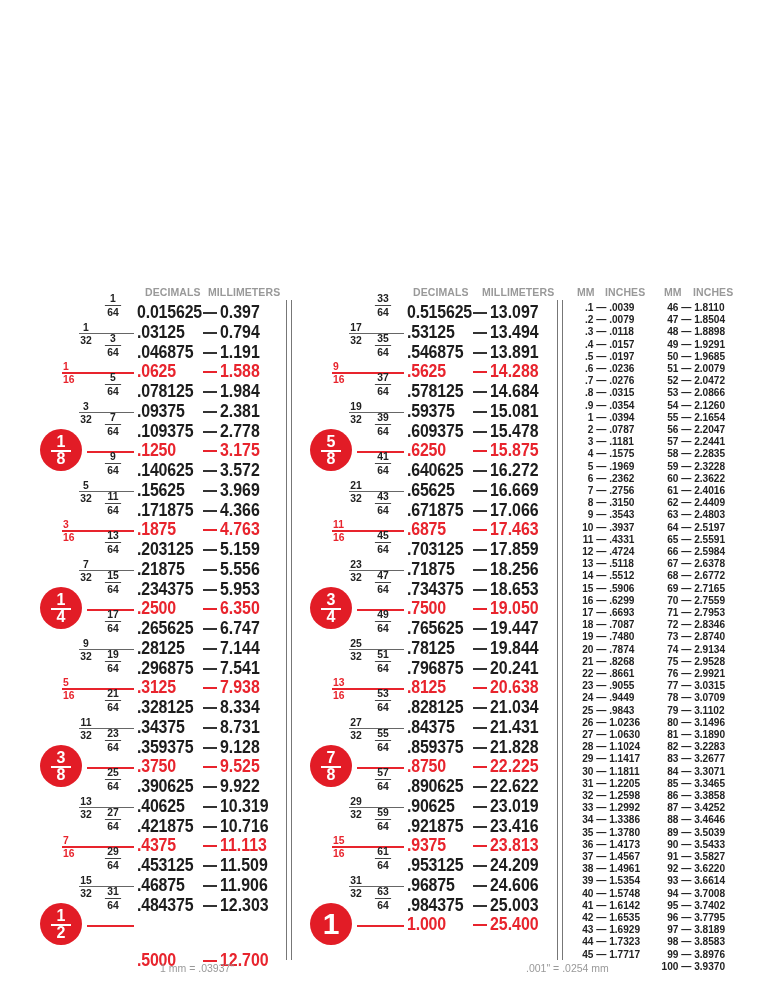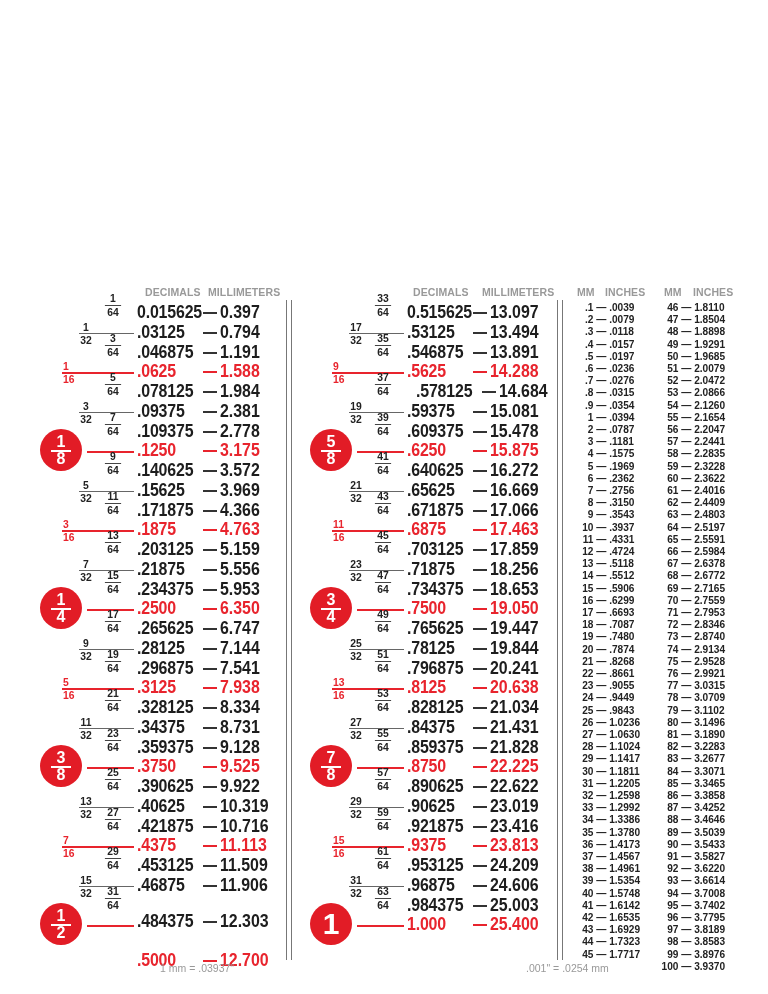--- a/index.html
+++ b/index.html
@@ -328,21 +328,21 @@
     <div class="row" style="left: 0px; top: 874.75px; width: 768px;">
       <span class="dec" style="left: 137px;">.46875</span>
       <span class="dash" style="left: 203px; top: 10px; width: 14px;"></span>
       <span class="mm" style="left: 220px;">11.906</span>
     </div>
     <div class="frac" style="left: 78px; top: 874.75px; width: 16px;">
       <span class="num" style="border-bottom:none">15</span>
       <span class="den">32</span>
     </div>
     <div class="f32line" style="left: 79px; top: 885.75px; width: 55px;"></div>
-    <div class="row" style="left: 0px; top: 894.5px; width: 671px; margin-top: 16px;">
+    <div class="row" style="left: 0px; top: 894.5px; width: 671px;">
       <span class="dec" style="left: 137px;">.484375</span>
       <span class="dash" style="left: 203px; top: 10px; width: 14px;"></span>
       <span class="mm" style="left: 220px;">12.303</span>
     </div>
     <div class="frac" style="left: 104px; top: 885.5px; width: 18px;">
       <span class="num">31</span>
       <span class="den">64</span>
     </div>
     <div class="row red" style="left: 0px; top: 914.25px; width: 708px; margin-top: 36px;">
       <span class="dec" style="left: 137px;">.5000</span>
@@ -388,21 +388,21 @@
     <div class="row red" style="left: 0px; top: 361.25px; width: 768px;">
       <span class="dec" style="left: 407px;">.5625</span>
       <span class="dash" style="left: 473px; top: 10px; width: 14px;"></span>
       <span class="mm" style="left: 490px;">14.288</span>
     </div>
     <div class="frac red16" style="left: 332px; top: 361.25px; width: 20px;">
       <span class="num">9</span>
       <span class="den">16</span>
     </div>
     <div class="r16line" style="left: 332px; top: 372.25px; width: 72px;"></div>
-    <div class="row" style="left: 9px; top: 381px; width: 704px; text-align: right;">
+    <div class="row" style="left: 0px; top: 381px; width: 704px; text-align: right;">
       <span class="dec" style="left: 407px;">.578125</span>
       <span class="dash" style="left: 473px; top: 10px; width: 14px;"></span>
       <span class="mm" style="left: 490px;">14.684</span>
     </div>
     <div class="frac" style="left: 374px; top: 372px; width: 18px;">
       <span class="num">37</span>
       <span class="den">64</span>
     </div>
     <div class="row" style="left: 0px; top: 400.75px; width: 768px;">
       <span class="dec" style="left: 407px;">.59375</span>

